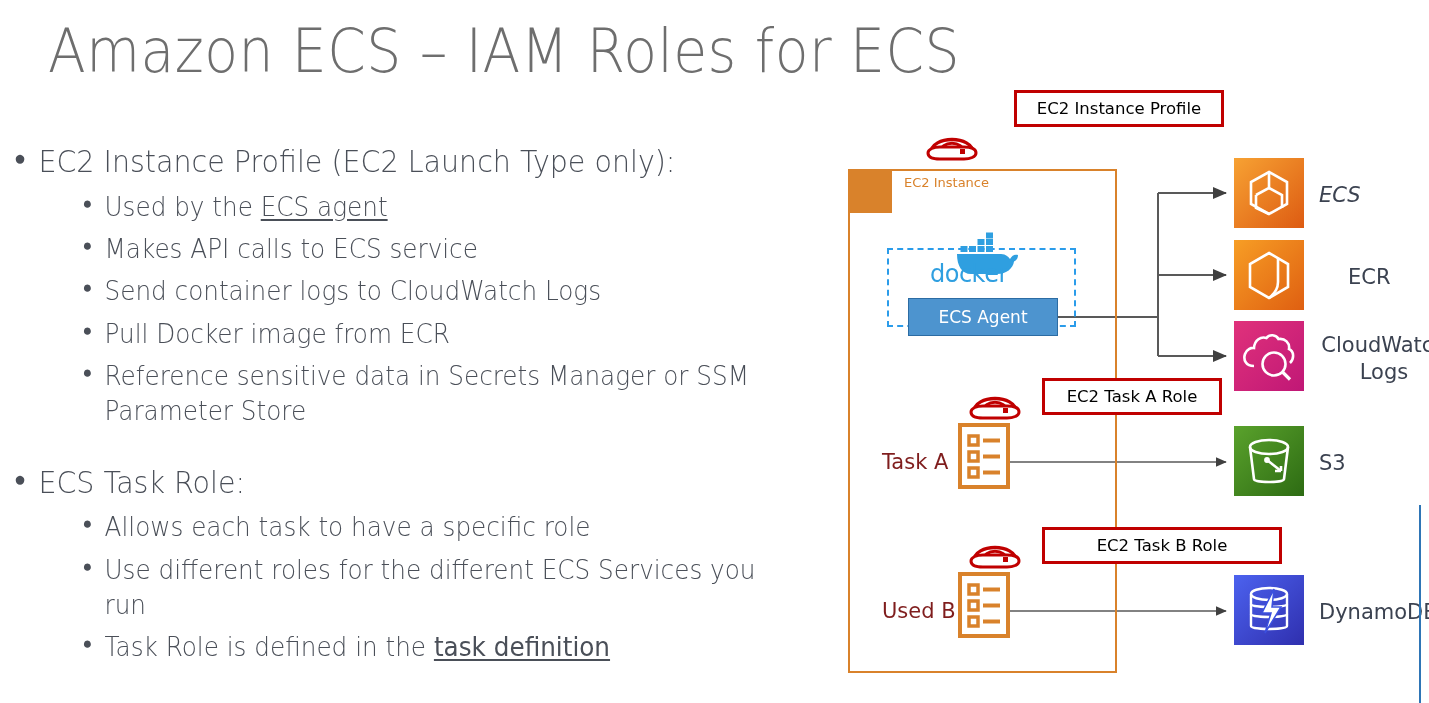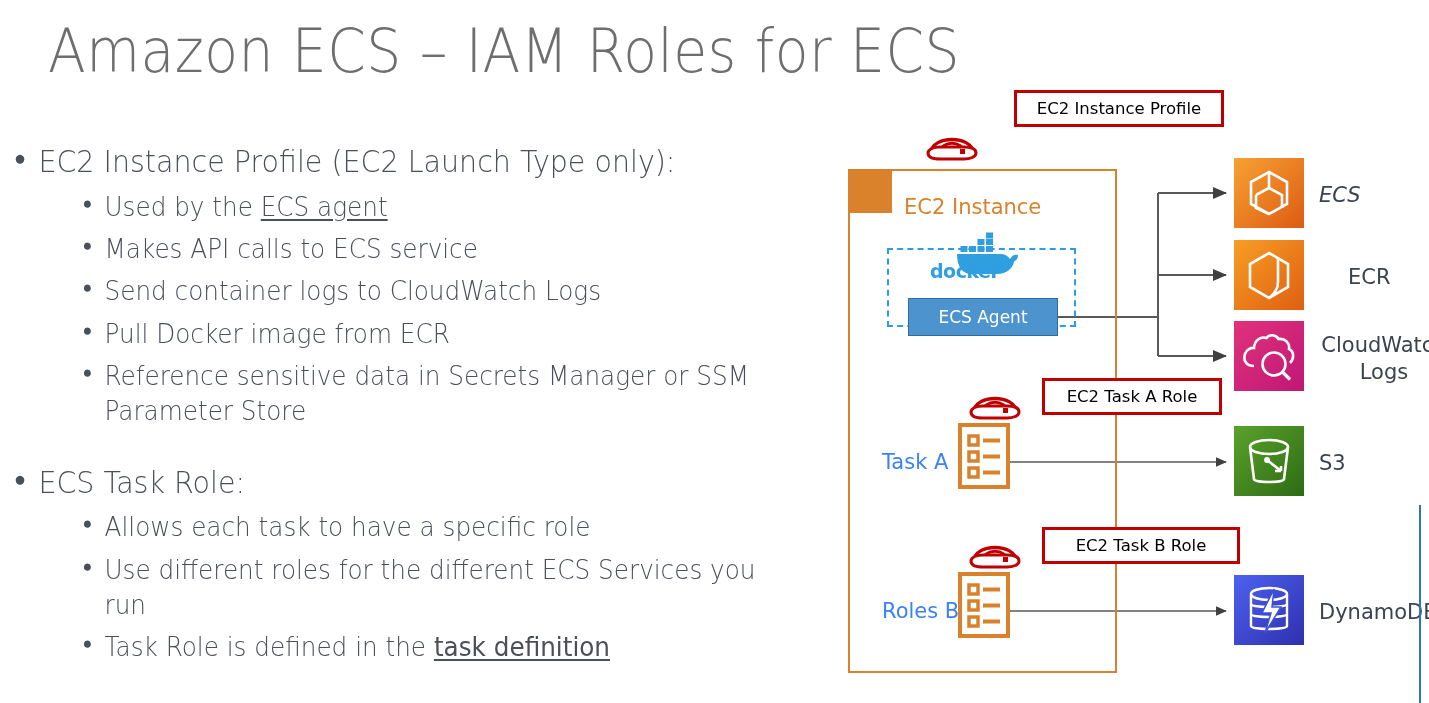--- a/index.html
+++ b/index.html
@@ -119,22 +119,22 @@
     left: 18px;
     top: 89px;
     width: 44px;
     height: 44px;
     background: #d9822b;
     z-index: 3;
   }
   #ec2-label {
     position: absolute;
     left: 74px;
-    top: 115px;
-    font-size: 21px;
+    top: 95px;
+    font-size: 13px;
     color: #d9822b;
     font-family: "DejaVu Sans", sans-serif;
     white-space: nowrap;
     z-index: 3;
   }
 
   
   #docker-box {
     position: absolute;
     left: 57px;
@@ -142,22 +142,22 @@
     width: 189px;
     height: 79px;
     border: 2.5px dashed #2b9cea;
     box-sizing: border-box;
     z-index: 3;
   }
   #docker-wordmark {
     position: absolute;
     left: 100px;
     top: 180px;
-    font-size: 19px;
-    font-weight: bold;
+    font-size: 24px;
+    font-weight: normal;
     color: #2f9fe0;
     letter-spacing: -0.5px;
     font-family: "DejaVu Sans", sans-serif;
     z-index: 4;
   }
   #ecs-agent-box {
     position: absolute;
     left: 78px;
     top: 218px;
     width: 150px;
@@ -171,21 +171,21 @@
     align-items: center;
     justify-content: center;
     font-family: "DejaVu Sans", sans-serif;
     z-index: 5;
   }
 
   
   .task-label {
     position: absolute;
     font-size: 21px;
-    color: #3b82f6;
+    color: #7f1d1d;
     font-family: "DejaVu Sans", sans-serif;
     white-space: nowrap;
     z-index: 4;
   }
 
   
   .svc-label {
     position: absolute;
     font-size: 21px;
     color: #3b4250;
@@ -448,24 +448,24 @@
   <div id="ec2-container"></div>
   <div id="ec2-chip"></div>
   <div id="ec2-label">EC2 Instance</div>
 
   <div id="docker-box"></div>
   <div id="docker-wordmark">docker</div>
   <div id="ecs-agent-box">ECS Agent</div>
 
   <div class="red-box" style="left:144px; top:10px; width:210px; height:37px;margin-left:40px;">EC2 Instance Profile</div>
   <div class="red-box" style="left:212px; top:298px; width:180px; height:37px;">EC2 Task A Role</div>
-  <div class="red-box" style="left:212px; top:447px; width:198px; height:37px;">EC2 Task B Role</div>
+  <div class="red-box" style="left:212px; top:447px; width:240px; height:37px;">EC2 Task B Role</div>
 
   <div class="task-label" style="left:52px; top:370px;">Task A</div>
-  <div class="task-label" style="left:52px; top:519px;">Roles B</div>
+  <div class="task-label" style="left:52px; top:519px;">Used B</div>
 
   <div class="svc-label" style="left:489px; top:103px;font-style:italic;">ECS</div>
   <div class="svc-label" style="left:489px; top:185px;margin-left:29px;">ECR</div>
   <div class="svc-label two-line" style="left:489px; top:252px;">CloudWatch Logs</div>
   <div class="svc-label" style="left:489px; top:371px;">S3</div>
   <div class="svc-label" style="left:489px; top:520px;">DynamoDB</div>
 
 </div>
 
 <div id="right-blue-line"></div>

